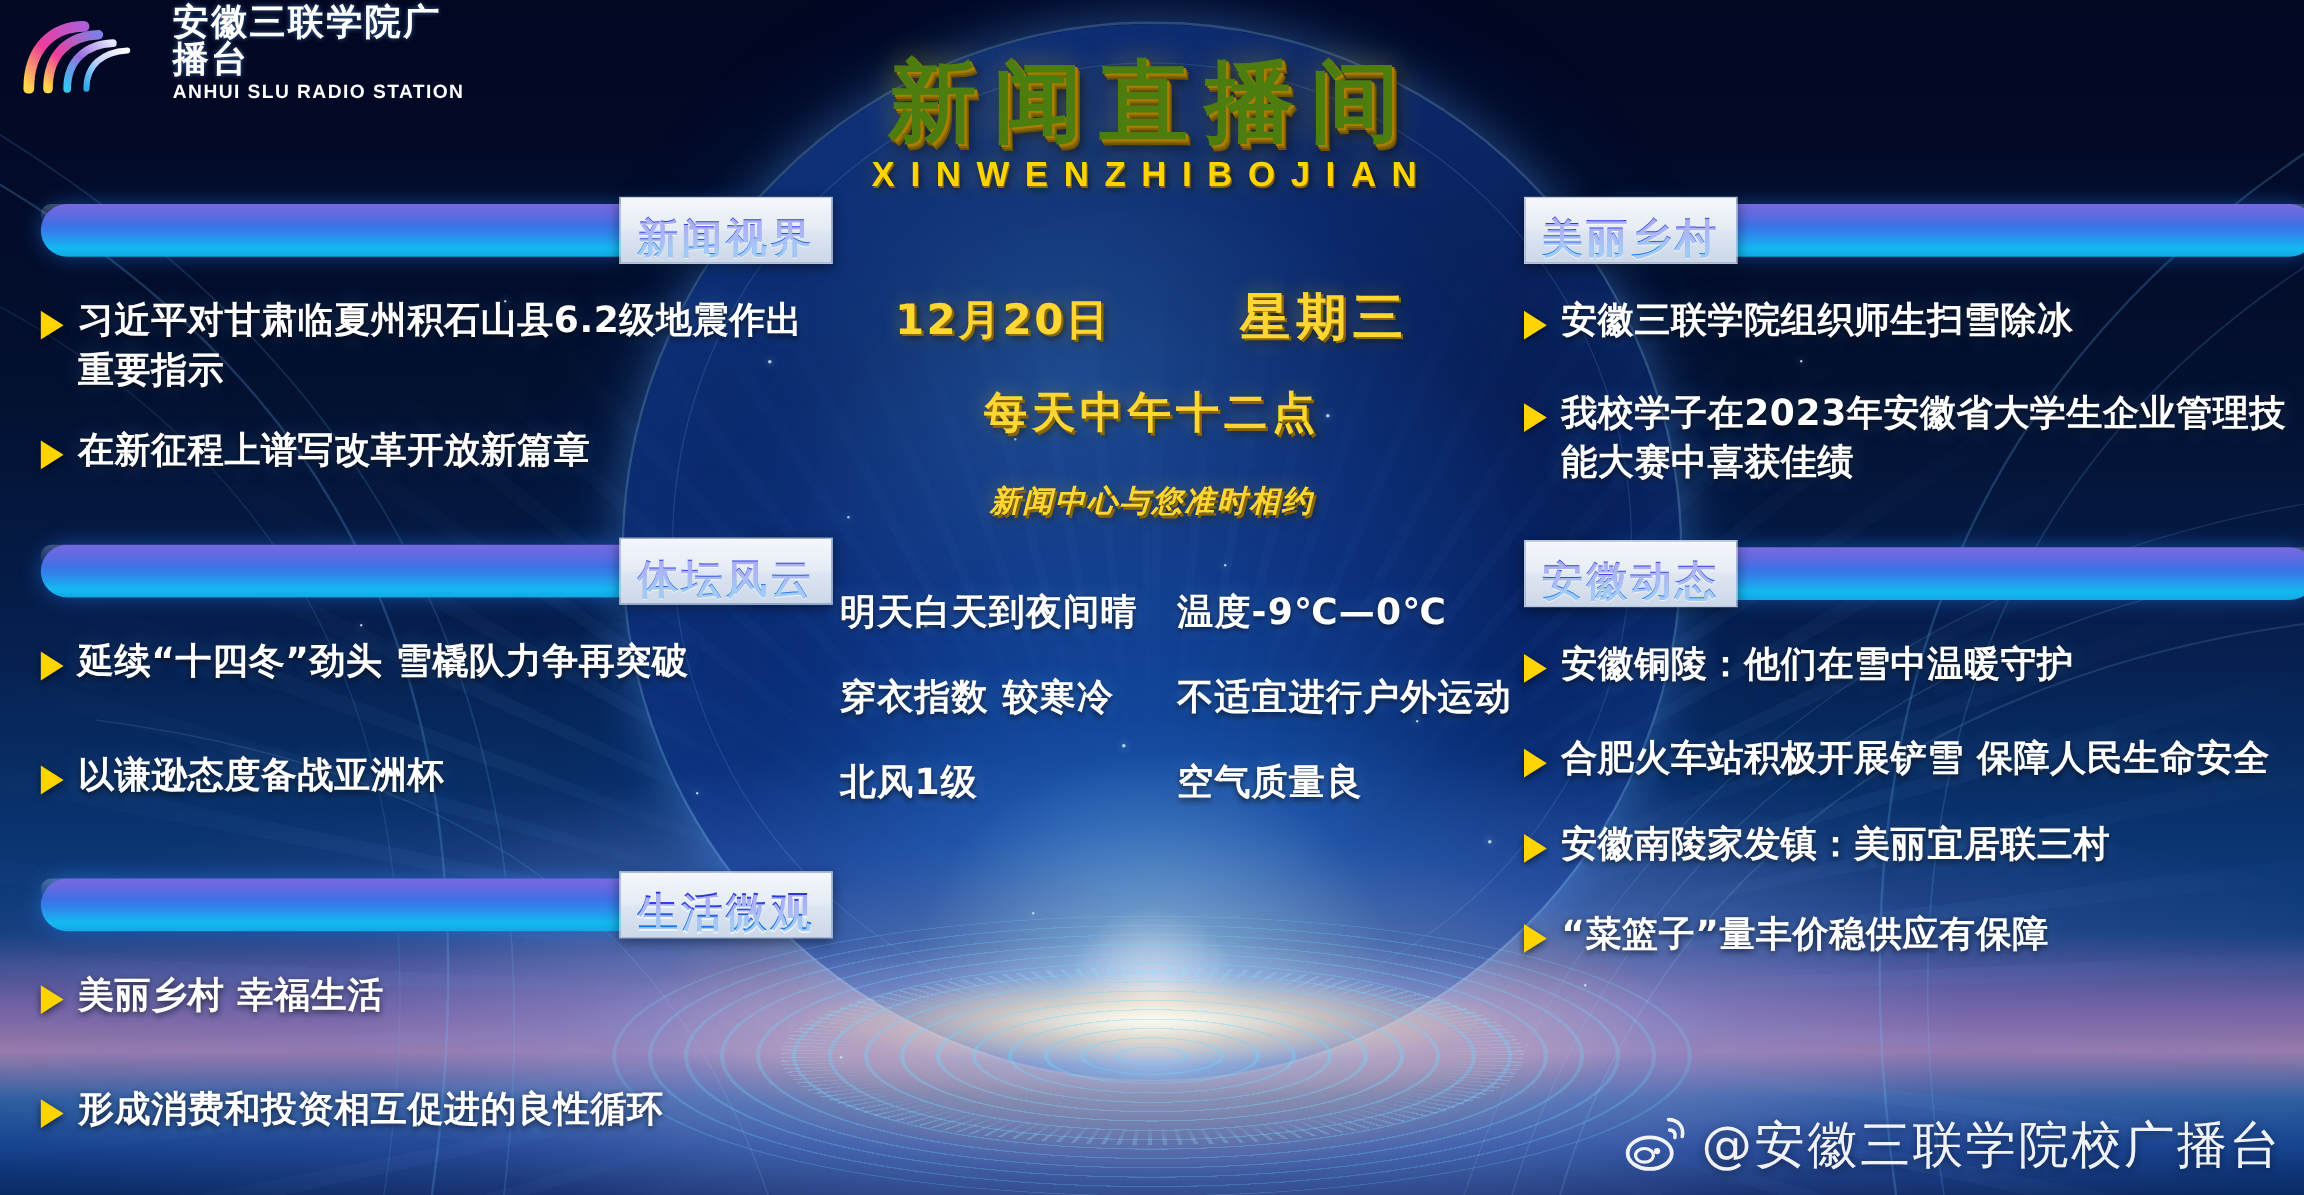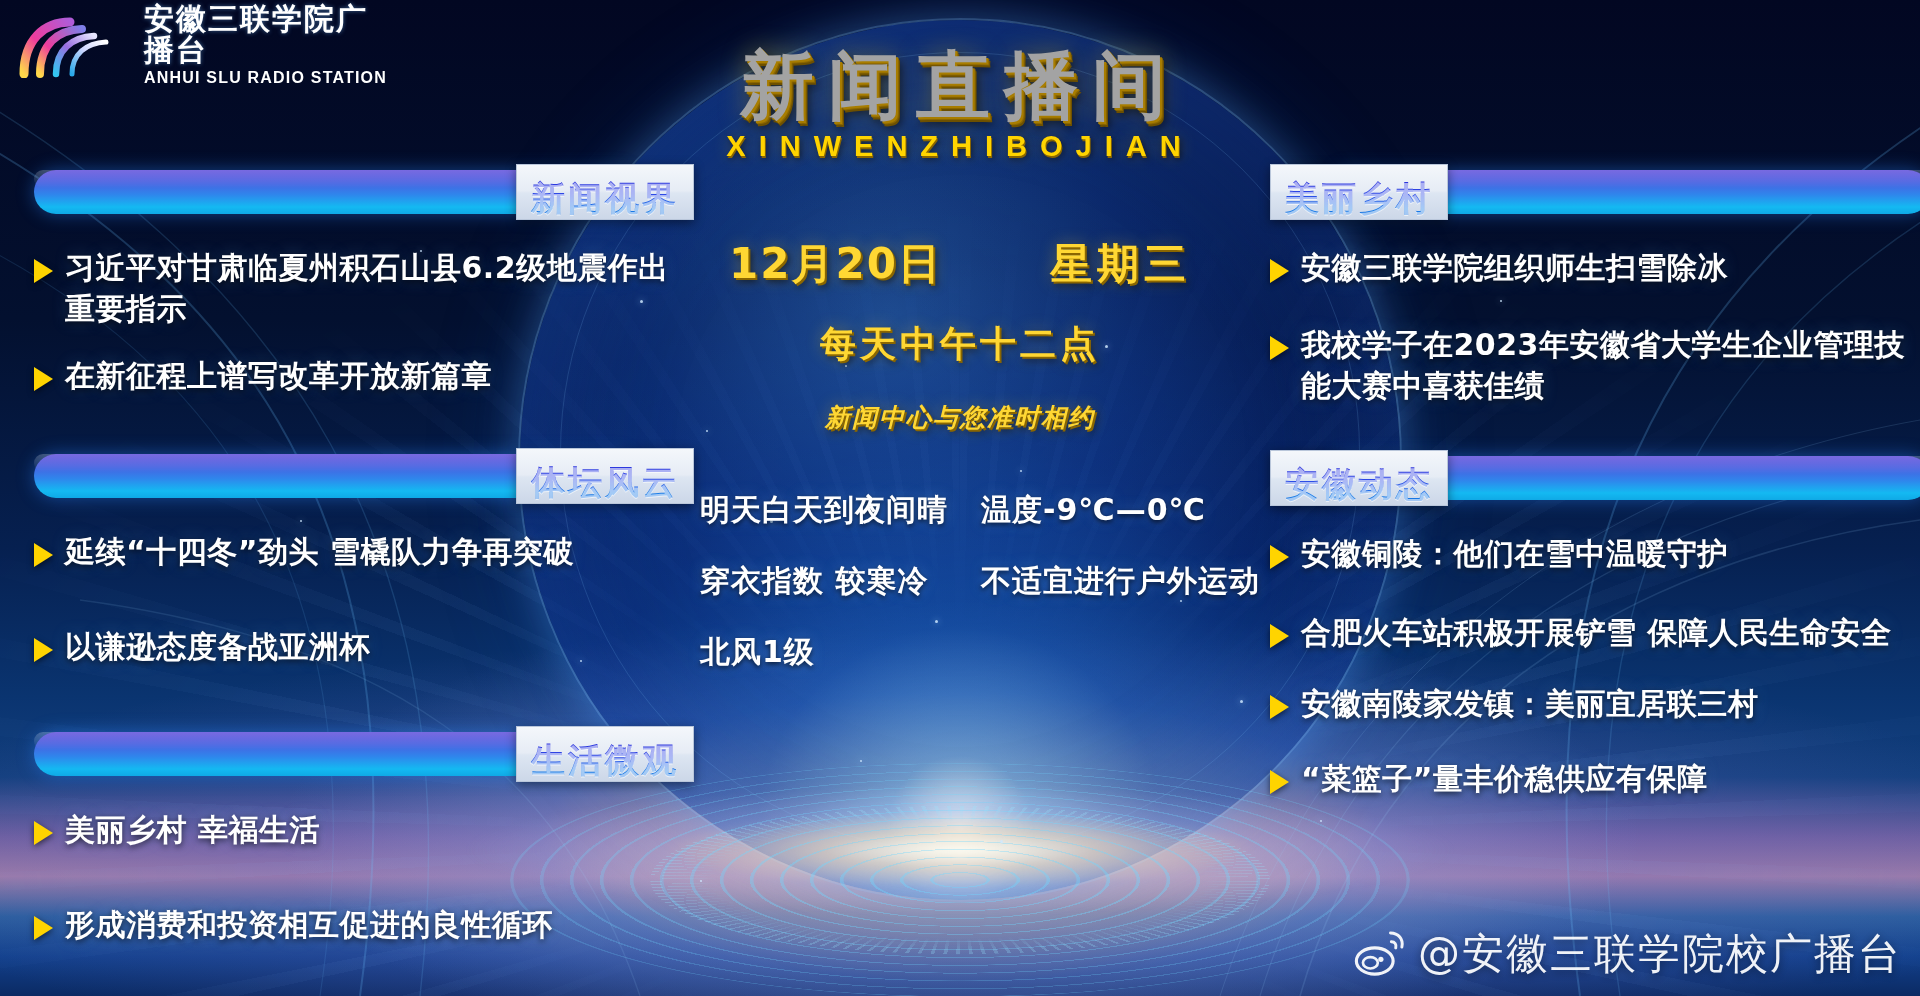--- a/index.html
+++ b/index.html
@@ -98,41 +98,41 @@
   .logo-en{
     font-size:16px;font-weight:700;color:#fff;letter-spacing:1.2px;line-height:1.2;margin-top:2px;
     font-family:"Liberation Sans",sans-serif;
   }
 
   
   .headline{position:absolute;left:0;right:0;top:48px;text-align:center;}
   .headline-cn{
     font-size:74px;font-weight:700;letter-spacing:14px;
     font-family:"DejaVu Sans","Liberation Sans",sans-serif;
-    color:#a3a3a3;
+    color:#4d7c0f;
     text-shadow:
       2px 2px 0 #a87d00, 3px 3px 0 #8a6600, 4px 5px 0 #6d5000,
       5px 7px 10px rgba(0,0,0,.65), 0 0 26px rgba(255,212,0,.35);
     line-height:1;
   }
   .headline-py{
     margin-top:8px;font-size:29px;font-weight:700;letter-spacing:13px;
     color:#ffd400;font-family:"Liberation Sans",sans-serif;
     text-shadow:1px 2px 0 #8a6600, 2px 3px 6px rgba(0,0,0,.6), 0 0 18px rgba(255,212,0,.3);
   }
 
   
   .center-col{position:absolute;left:618px;top:236px;width:684px;text-align:center;}
   .dateline{display:flex;justify-content:center;gap:108px;align-items:baseline;}
   .gold{
     color:#ffd733;font-weight:700;
     font-family:"DejaVu Sans","Liberation Sans",sans-serif;
     text-shadow:2px 2px 0 #8a6600, 3px 4px 7px rgba(0,0,0,.6), 0 0 16px rgba(255,215,50,.35);
   }
-  .date-d{font-size:42px;letter-spacing:2px;}
+  .date-d{font-size:35px;letter-spacing:2px;}
   .date-w{font-size:42px;letter-spacing:5px;}
   .line-time{margin-top:28px;font-size:36px;letter-spacing:4px;}
   .line-slogan{margin-top:32px;font-size:25px;letter-spacing:2px;font-style:italic;}
 
   .weather{
     position:absolute;left:700px;top:490px;width:560px;
     display:grid;grid-template-columns:1fr 1fr;row-gap:30px;column-gap:16px;
   }
   .wx{
     color:#fff;font-size:30px;font-weight:700;letter-spacing:1px;
@@ -303,20 +303,21 @@
     <div class="gold line-time">每天中午十二点</div>
     <div class="gold line-slogan">新闻中心与您准时相约</div>
   </div>
 
   <div class="weather">
     <div class="wx">明天白天到夜间晴</div>
     <div class="wx">温度-9℃—0℃</div>
     <div class="wx">穿衣指数  较寒冷</div>
     <div class="wx">不适宜进行户外运动</div>
     <div class="wx">北风1级</div>
+    <div class="wx">空气质量良</div>
   </div>
 
   <div class="col col-left">
 
     <div style="height:164px"></div>
 
     <div class="sec-head left">
       <div class="bar"></div>
       <div class="tag">
         <span>新闻视界</span>

